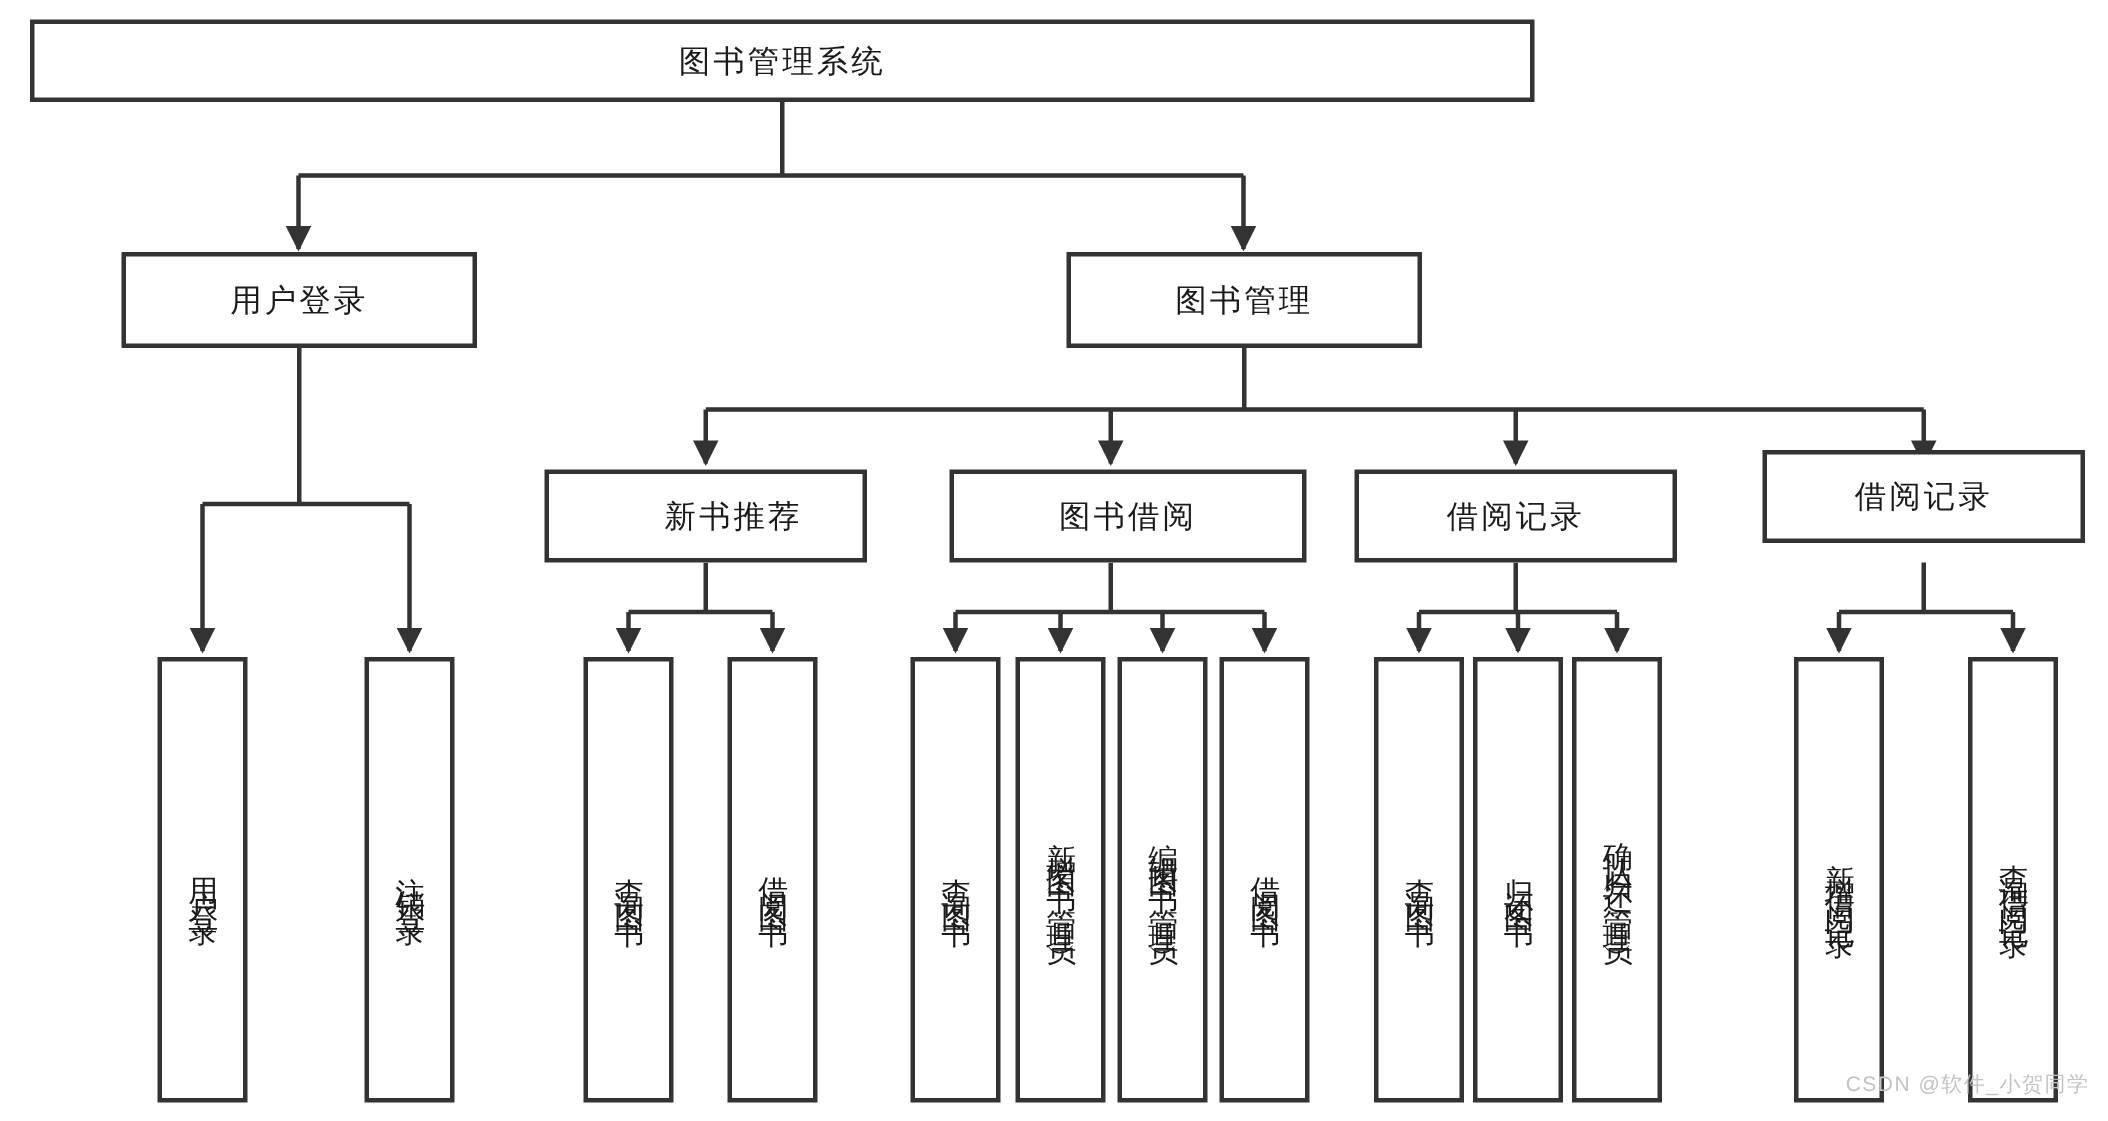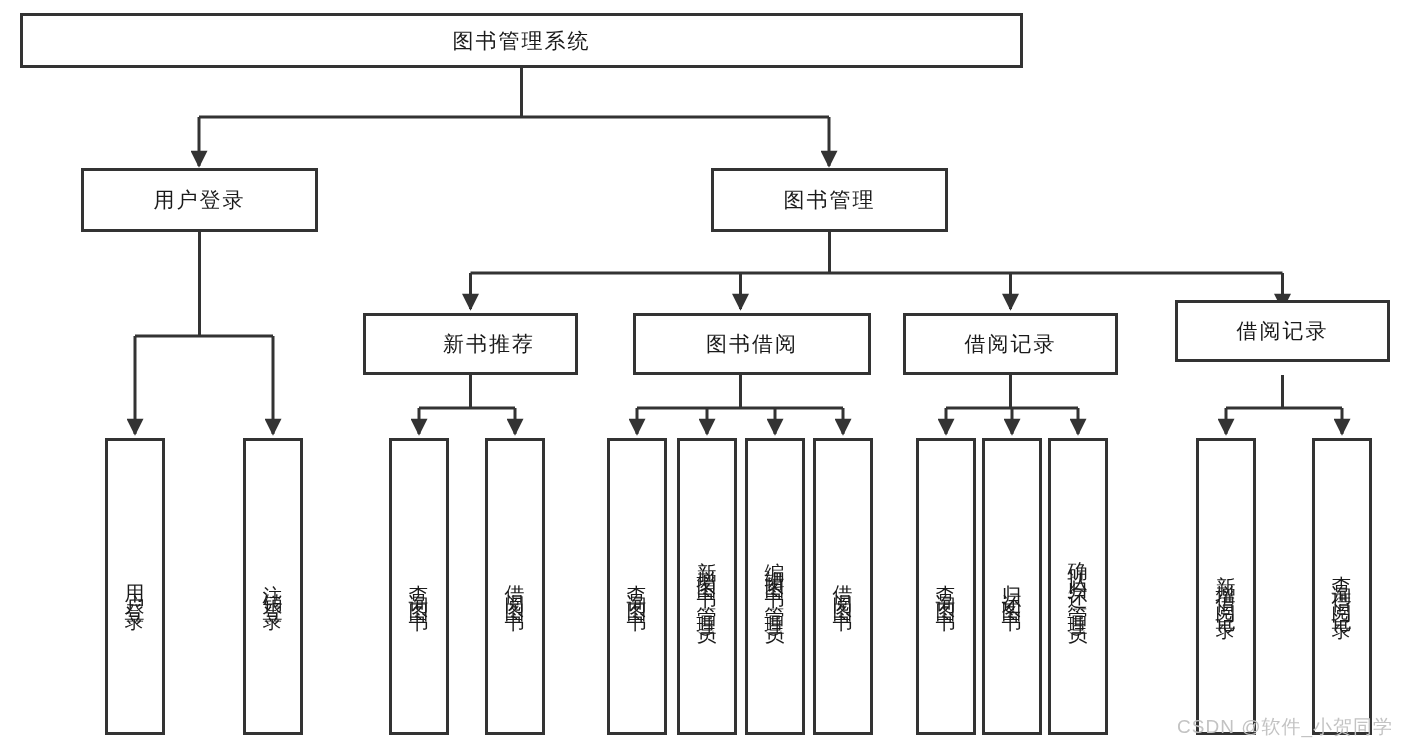--- a/index.html
+++ b/index.html
@@ -53,21 +53,21 @@
     font-size: 20px;
     line-height: 1;
     letter-spacing: 9px;
     color: #1a1a1a;
     white-space: nowrap;
   }
   .watermark {
     position: absolute;
     top: 714px;
     right: 12px;
-    font-size: 19px;
+    font-size: 14px;
     letter-spacing: 1px;
     color: #c3c3c3;
   }
 </style>
 </head>
 <body>
 
 <div class="canvas">
 
   <svg class="wires" width="1405" height="747" viewBox="0 0 1405 747">

